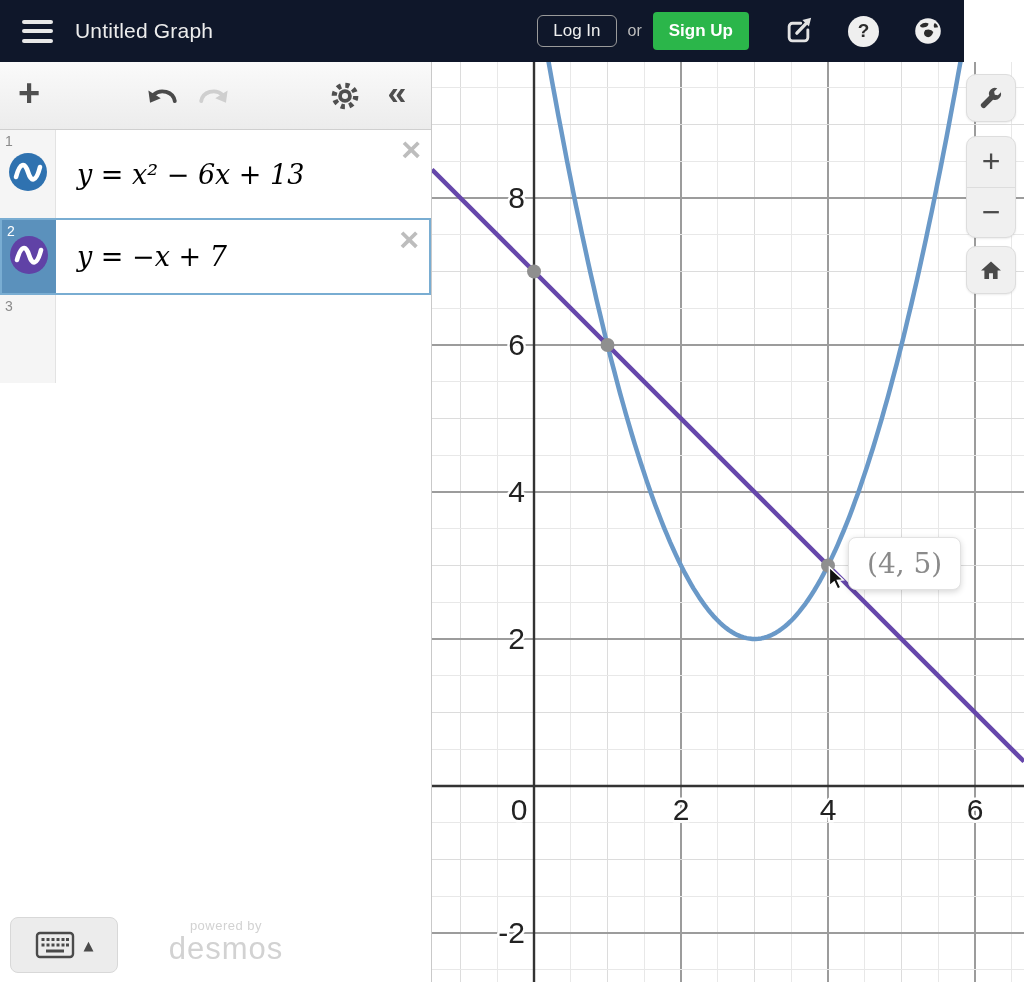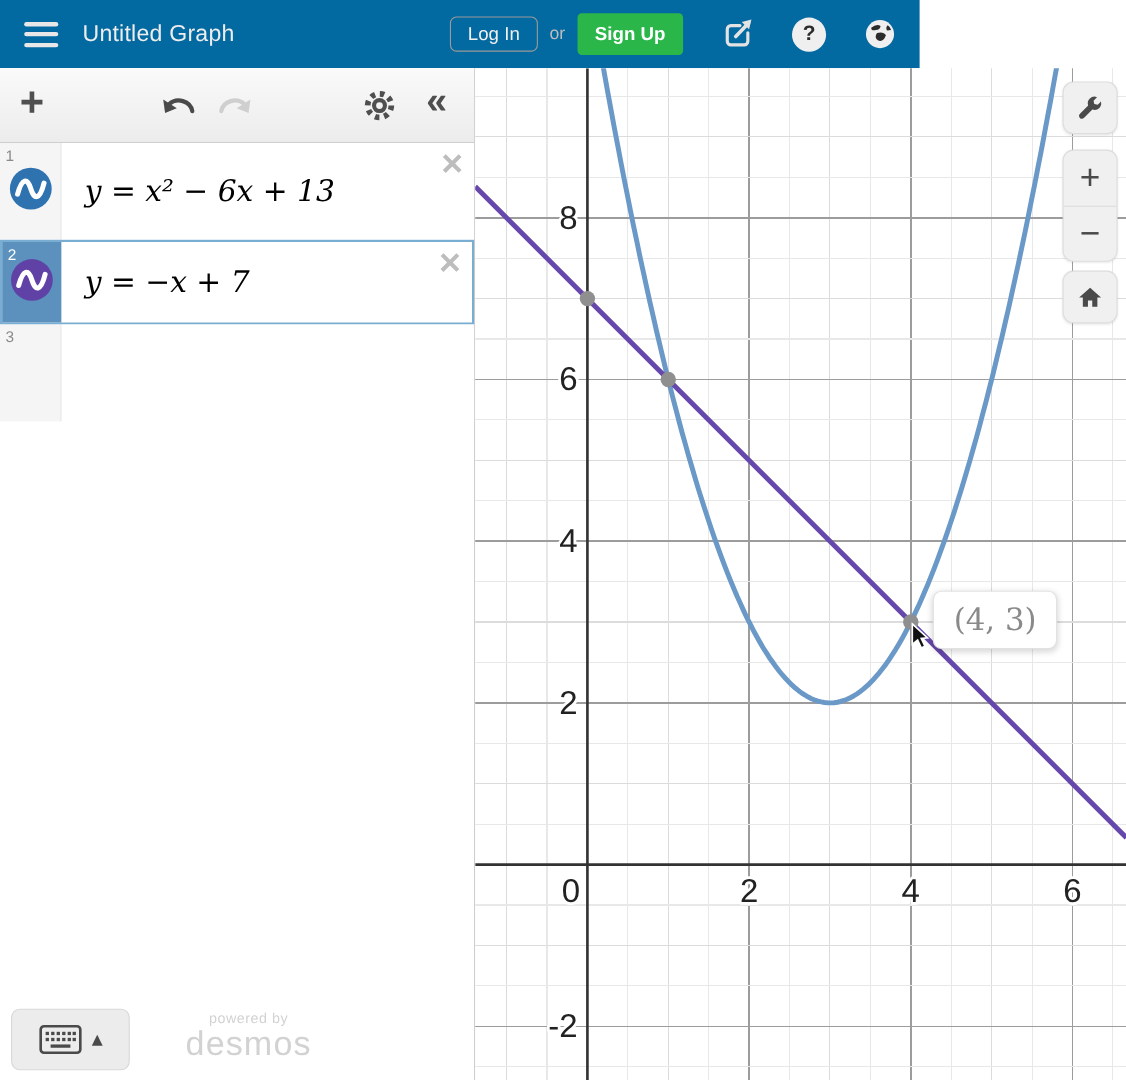--- a/index.html
+++ b/index.html
@@ -1,20 +1,20 @@
 <!DOCTYPE html>
 <html><head>
 <meta charset="utf-8">
 <style>
   * { margin:0; padding:0; box-sizing:border-box; }
   html,body { width:1024px; height:982px; overflow:hidden; font-family:"Liberation Sans",sans-serif; background:#fff; }
   body { position:relative; }
 
   
-  .topbar { position:absolute; left:0; top:0; width:836px; height:62px; background:#0369a1;
+  .topbar { position:absolute; left:0; top:0; width:964px; height:62px; background:#0f172a;
             display:flex; align-items:center; padding:0 20px; }
   .hamburger { width:31px; height:23px; display:flex; flex-direction:column; justify-content:space-between; cursor:pointer; margin-left:2px; }
   .hamburger span { display:block; height:4px; background:#e8e8e8; border-radius:2px; }
   .topbar-title { color:#ededed; font-size:21px; margin-left:22px; letter-spacing:.2px; }
   .flex-spacer { flex:1; }
   .btn-login { background:transparent; color:#f0f0f0; font-size:17px; border:1.5px solid #9a9a9a;
                border-radius:6px; padding:5px 15px; cursor:pointer; font-family:inherit; }
   .or-label { color:#bdbdbd; font-size:16px; margin:0 11px; }
   .btn-signup { background:#2bb64a; color:#fff; font-size:17px; font-weight:bold; border:none;
                 border-radius:4px; padding:9px 16px; cursor:pointer; font-family:inherit; }
@@ -261,21 +261,21 @@
       <text x="249.00012414649285" y="757.9753934648878" text-anchor="middle" class="axis-label">2</text>
       <text x="395.98957169459965" y="757.9753934648878" text-anchor="middle" class="axis-label">4</text>
       <text x="542.9790192427064" y="757.9753934648878" text-anchor="middle" class="axis-label">6</text>
       <text x="93.01067659838608" y="145.97507389949666" text-anchor="end" class="axis-label">8</text>
       <text x="93.01067659838608" y="292.97515379084444" text-anchor="end" class="axis-label">6</text>
       <text x="93.01067659838608" y="439.97523368219225" text-anchor="end" class="axis-label">4</text>
       <text x="93.01067659838608" y="586.97531357354" text-anchor="end" class="axis-label">2</text>
       <text x="93.01067659838608" y="880.9754733562356" text-anchor="end" class="axis-label">-2</text>
     </svg>
 
-  <div class="tooltip" id="tooltip" style="left: 415.99px; top: 475.475px;">(4, 3)</div>
+  <div class="tooltip" id="tooltip" style="left: 415.99px; top: 475.475px;">(4, 5)</div>
 
   <svg id="cursor" width="20" height="24" viewBox="0 0 14 20" style="left: 393.99px; top: 504.475px;">
     <path d="M1.5 1 L1.5 16.5 L5.5 13.2 L8.3 19.2 L11 17.9 L8.2 12 L13 11.6 Z" fill="#111" stroke="#fff" stroke-width="1.2"></path>
   </svg>
 
   <button class="graph-btn gb-wrench">
     <svg width="26" height="26" viewBox="0 0 24 24">
       <path d="M20.8 6.1 a5.5 5.5 0 0 1 -6.9 7.4 L7.2 20.2 a2.5 2.5 0 1 1 -3.5 -3.5 L10.4 10 A5.5 5.5 0 0 1 17.8 3.1 L14.9 6 l0.6 2.9 2.9 0.6 2.4 -2.4 z" fill="#4a4a4a"></path>
     </svg>
   </button>

